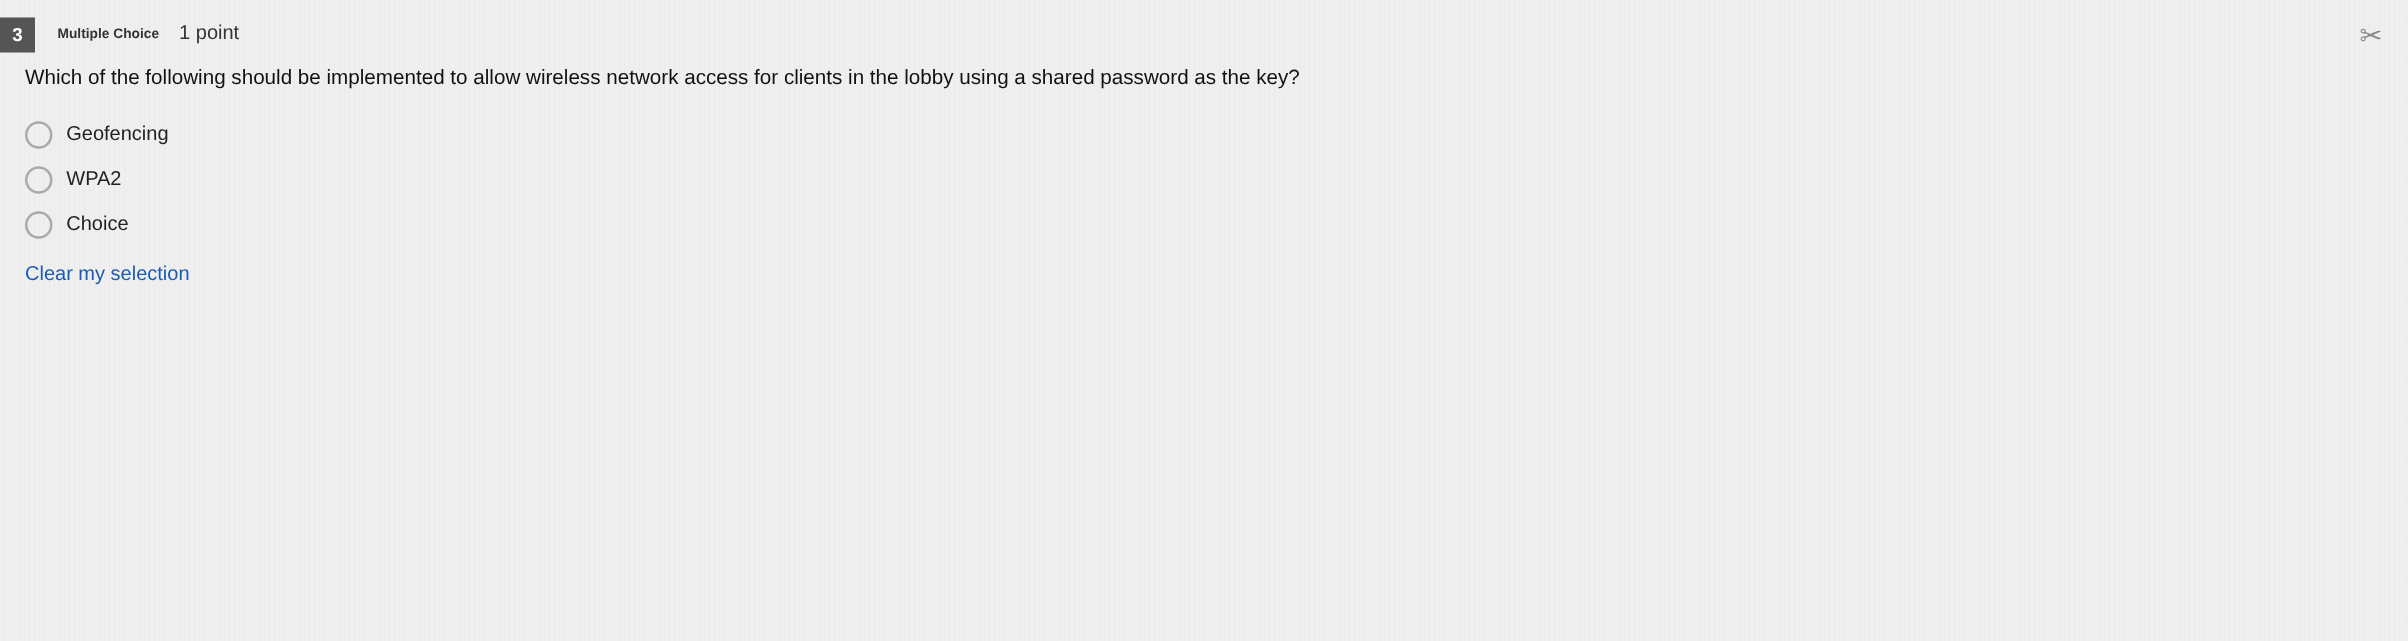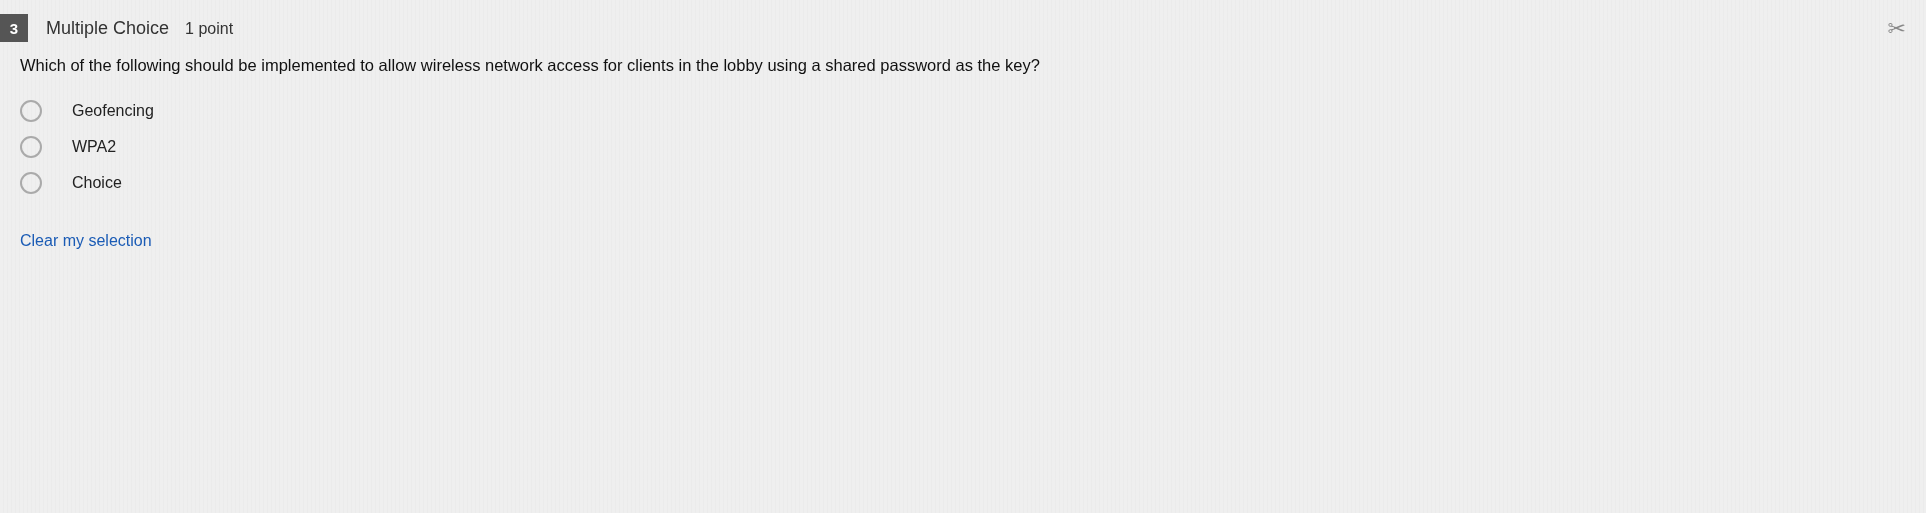--- a/index.html
+++ b/index.html
@@ -62,23 +62,23 @@
     }
 
     .question-meta {
       display: flex;
       align-items: center;
       gap: 16px;
       margin-left: 36px;
     }
 
     .question-type {
-      font-size: 18px;
+      font-size: 11px;
       color: #333;
-      font-weight: normal;
+      font-weight: bold;
     }
 
     .question-points {
       font-size: 16px;
       color: #333;
       font-weight: normal;
     }
 
     .flag-icon {
       position: absolute;
@@ -102,21 +102,21 @@
       list-style: none;
       margin-left: 10px;
       display: flex;
       flex-direction: column;
       gap: 14px;
     }
 
     .option-item {
       display: flex;
       align-items: center;
-      gap: 30px;
+      gap: 11px;
       cursor: pointer;
     }
 
     .radio-circle {
       width: 22px;
       height: 22px;
       border-radius: 50%;
       border: 2px solid #aaa;
       background: transparent;
       flex-shrink: 0;
@@ -130,21 +130,21 @@
       background: #1a73e8;
     }
 
     .option-label {
       font-size: 16px;
       color: #222;
       cursor: pointer;
     }
 
     .clear-selection {
-      margin-top: 38px;
+      margin-top: 20px;
       margin-left: 10px;
       font-size: 16px;
       color: #1a5bb5;
       cursor: pointer;
       text-decoration: none;
       display: inline-block;
       background: none;
       border: none;
       padding: 0;
       text-align: right;

